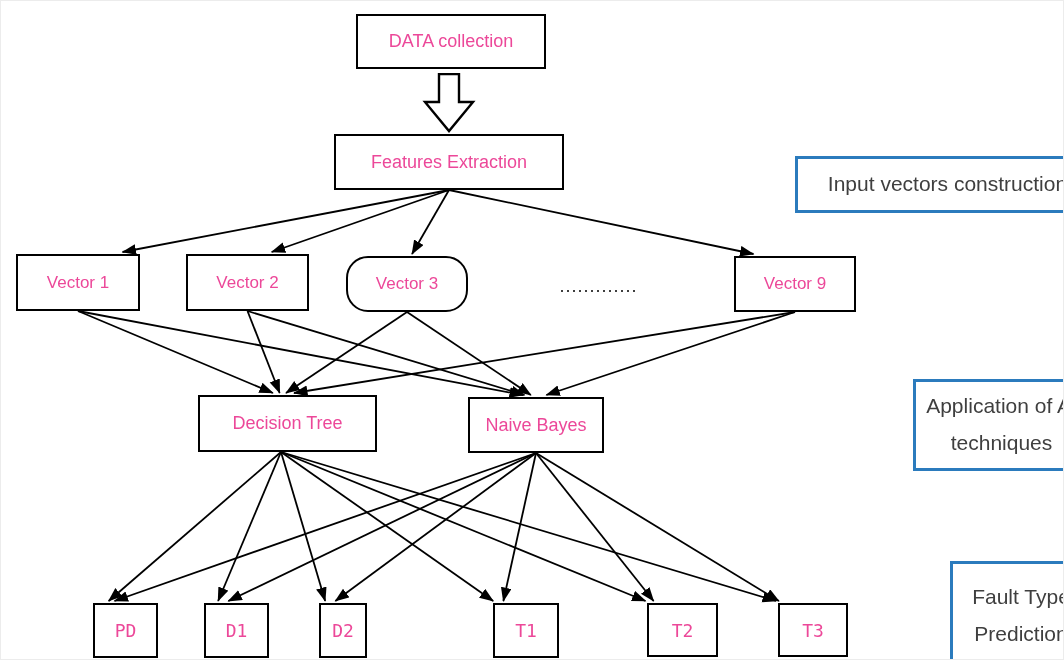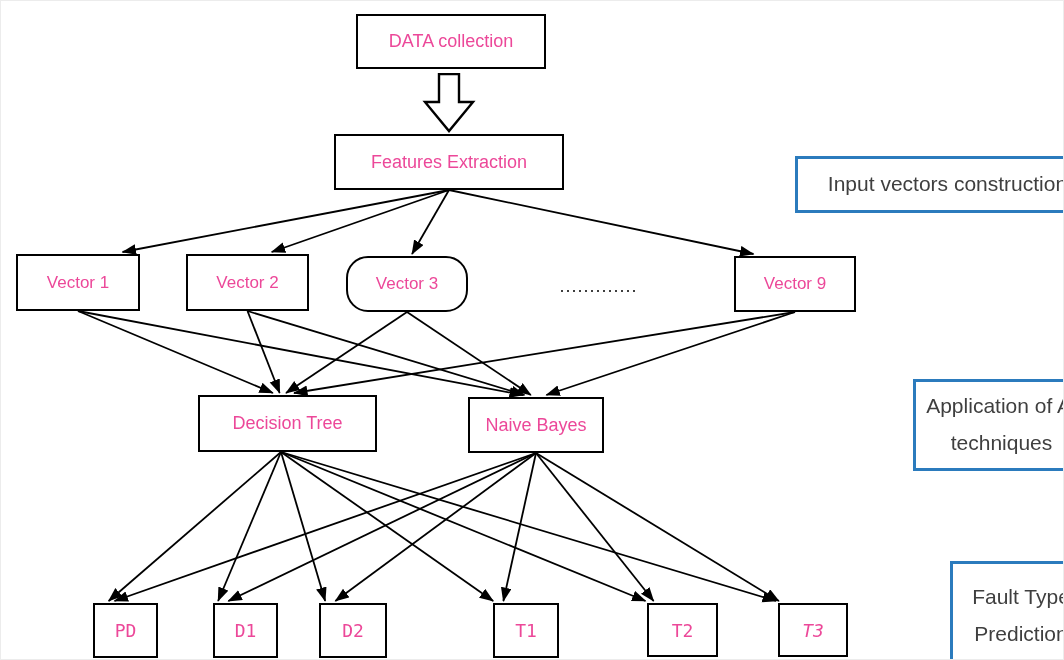--- a/index.html
+++ b/index.html
@@ -124,23 +124,23 @@
   <div class="node" style="left: 15px; top: 253px; width: 124px; height: 57px;">Vector 1</div>
   <div class="node" style="left: 185px; top: 253px; width: 123px; height: 57px;">Vector 2</div>
   <div class="node" style="left: 345px; top: 255px; width: 122px; height: 56px; border-radius: 22px;">Vector 3</div>
   <div class="dots" style="left: 545px; top: 265px; width: 105px; height: 40px;">.............</div>
   <div class="node" style="left: 733px; top: 255px; width: 122px; height: 56px;">Vector 9</div>
 
   <div class="node big" style="left: 197px; top: 394px; width: 179px; height: 57px;">Decision Tree</div>
   <div class="node big" style="left: 467px; top: 396px; width: 136px; height: 56px;">Naive Bayes</div>
 
   <div class="node fault" style="left: 68px; top: 602px; width: 65px; height: 55px;">PD</div>
-  <div class="node fault" style="left: 188px; top: 602px; width: 65px; height: 55px;">D1</div>
-  <div class="node fault" style="left: 294px; top: 602px; width: 68px; height: 55px;">D2</div>
+  <div class="node fault" style="left: 179px; top: 602px; width: 65px; height: 55px;">D1</div>
+  <div class="node fault" style="left: 294px; top: 602px; width: 48px; height: 55px;">D2</div>
   <div class="node fault" style="left: 468px; top: 602px; width: 66px; height: 55px;">T1</div>
   <div class="node fault" style="left: 622px; top: 602px; width: 71px; height: 54px;">T2</div>
-  <div class="node fault" style="left: 753px; top: 602px; width: 70px; height: 54px; font-style: italic;">T3</div>
+  <div class="node fault" style="left: 753px; top: 602px; width: 70px; height: 54px;">T3</div>
 
   <div class="annotation" style="left:750px; top:155px; width:305px; height:57px;">Input vectors construction</div>
   <div class="annotation" style="left:868px; top:378px; width:177px; height:92px;">Application of AI techniques</div>
   <div class="annotation" style="left:905px; top:560px; width:142px; height:110px;text-align:center;">Fault Type Prediction</div>
 
 </div>
 
 </body></html>

